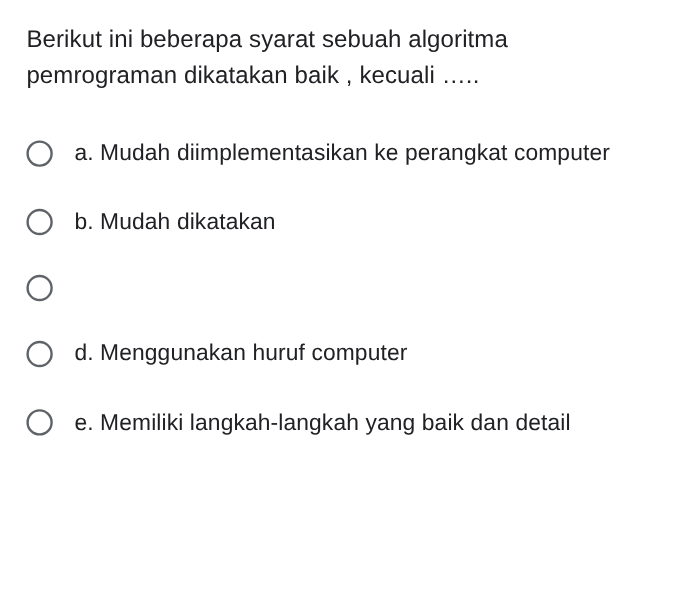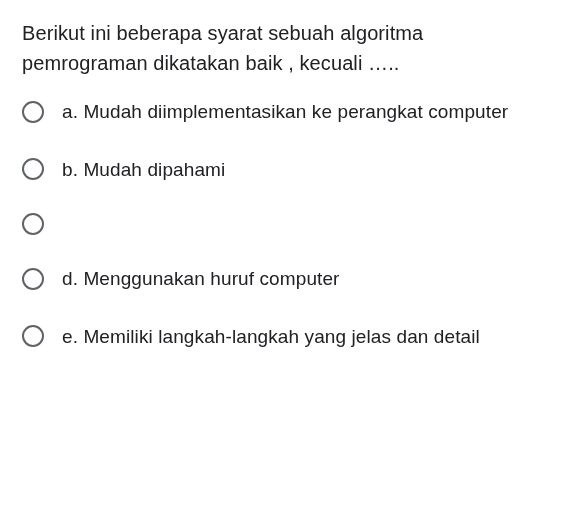--- a/index.html
+++ b/index.html
@@ -12,21 +12,21 @@
     height: 512px;
     background: #ffffff;
     font-family: Arial, Helvetica, sans-serif;
     color: #202124;
     padding: 18px 22px;
   }
   .question {
     font-size: 20px;
     line-height: 1.5;
     color: #202124;
-    margin-bottom: 20px;
+    margin-bottom: 36px;
     letter-spacing: 0.1px;
   }
   .options {
     display: flex;
     flex-direction: column;
     gap: 30px;
   }
   .option {
     display: flex;
     align-items: center;
@@ -55,30 +55,30 @@
 
 <div class="options">
 
   <div class="option">
     <div class="radio"></div>
     <div class="option-label">a. Mudah diimplementasikan ke perangkat computer</div>
   </div>
 
   <div class="option">
     <div class="radio"></div>
-    <div class="option-label">b. Mudah dipahami</div>
+    <div class="option-label">b. Mudah dikatakan</div>
   </div>
 
   <div class="option">
     <div class="radio"></div>
   </div>
 
   <div class="option">
     <div class="radio"></div>
     <div class="option-label">d. Menggunakan huruf computer</div>
   </div>
 
   <div class="option">
     <div class="radio"></div>
-    <div class="option-label">e. Memiliki langkah-langkah yang jelas dan detail</div>
+    <div class="option-label">e. Memiliki langkah-langkah yang baik dan detail</div>
   </div>
 
 </div>
 
 </body></html>

